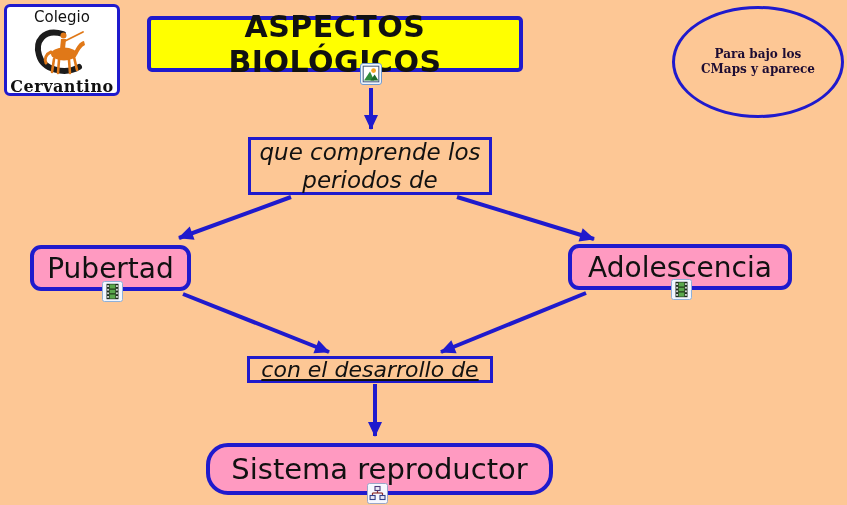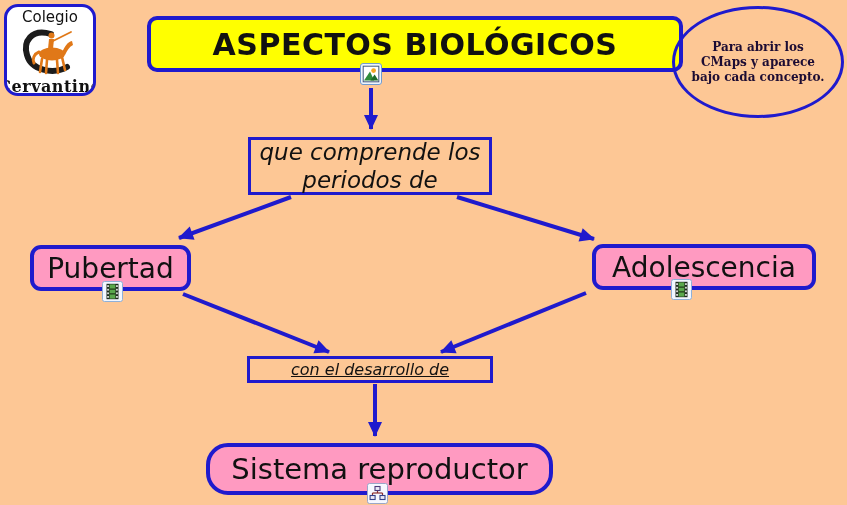--- a/index.html
+++ b/index.html
@@ -8,37 +8,37 @@
     background:#fdc795;font-family:"DejaVu Sans","Liberation Sans",sans-serif;color:#111;
   }
   .arrows{position:absolute;left:0;top:0;width:847px;height:505px;pointer-events:none;}
 
   
   .node{position:absolute;display:flex;align-items:center;justify-content:center;
         box-sizing:border-box;text-align:center;}
   .concept{background:#ff9ac1;border:4px solid #1f1acd;border-radius:11px;}
   .linking{background:transparent;border:3px solid #1f1acd;font-style:italic;}
 
-  .logo-box{position:absolute;left:4px;top:4px;width:92px;height:92px;box-sizing:border-box;
-            background:#ffffff;border:3px solid #1f1acd;border-radius:14px;
+  .logo-box{position:absolute;left:4px;top:4px;width:116px;height:92px;box-sizing:border-box;
+            background:#ffffff;border:3px solid #1f1acd;border-radius:6px;
             display:flex;flex-direction:column;align-items:center;justify-content:flex-start;overflow:hidden;}
   .logo-top{font-size:15px;line-height:17px;margin-top:2px;font-family:"DejaVu Sans",sans-serif;}
   .logo-bottom{font-family:"DejaVu Serif","Liberation Serif",serif;font-weight:bold;
                font-size:16px;line-height:16px;margin-top:-3px;letter-spacing:0.5px;}
 
-  .title-box{left:147px;top:16px;width:536px;height:56px;background:#ffff00;
-             border:4px solid #1f1acd;border-radius:10px;
+  .title-box{left:147px;top:16px;width:376px;height:56px;background:#ffff00;
+             border:4px solid #1f1acd;border-radius:5px;
              font-weight:bold;font-size:30px;letter-spacing:0.5px;}
 
   .que-box{left:248px;top:137px;width:244px;height:58px;font-size:23px;line-height:28px;white-space:pre-line;}
-  .con-box{left:247px;top:356px;width:246px;height:27px;font-size:16px;text-align:right;}
+  .con-box{left:247px;top:356px;width:246px;height:27px;font-size:22px;text-align:right;}
   .con-box span{text-decoration:underline;}
 
   .pubertad-box{left:30px;top:245px;width:161px;height:46px;font-size:28px;}
-  .adolescencia-box{left:592px;top:244px;width:224px;height:46px;font-size:28px;}
+  .adolescencia-box{left:568px;top:244px;width:224px;height:46px;font-size:28px;}
   .sistema-box{left:206px;top:443px;width:347px;height:52px;font-size:29px;border-radius:22px;}
 
   .icon-btn{position:absolute;width:22px;height:22px;padding:0;border:0;background:transparent;cursor:pointer;}
   .icon-btn svg{display:block;width:100%;height:100%;}
   .icon-title{left:360px;top:63px;}
   .icon-pubertad{left:102px;top:281px;width:21px;height:21px;}
   .icon-adolescencia{left:671px;top:279px;width:21px;height:21px;}
   .icon-sistema{left:367px;top:483px;width:21px;height:21px;}
 
   .note-oval{position:absolute;left:672px;top:6px;width:172px;height:112px;box-sizing:border-box;
@@ -157,18 +157,17 @@
       <line x1="5.5" y1="10" x2="15.5" y2="10" stroke="#8c2f2f" stroke-width="1.2"></line>
       <line x1="5.5" y1="10" x2="5.5" y2="12.5" stroke="#8c2f2f" stroke-width="1.2"></line>
       <line x1="15.5" y1="10" x2="15.5" y2="12.5" stroke="#8c2f2f" stroke-width="1.2"></line>
       <rect x="8" y="3.5" width="5" height="4" fill="#ece9f6" stroke="#4a3b7a" stroke-width="1.1"></rect>
       <rect x="3.1" y="12.5" width="5" height="4" fill="#ece9f6" stroke="#33418a" stroke-width="1.1"></rect>
       <rect x="13" y="12.5" width="5" height="4" fill="#ece9f6" stroke="#33418a" stroke-width="1.1"></rect>
     </svg>
   </button>
 
   <div class="note-oval">
-    <div>Para abrir los</div>
+    <div>Para bajo los</div>
     <div>CMaps y  aparece</div>
-    <div>bajo cada concepto.</div>
   </div>
 
 </div>
 
 </body></html>

